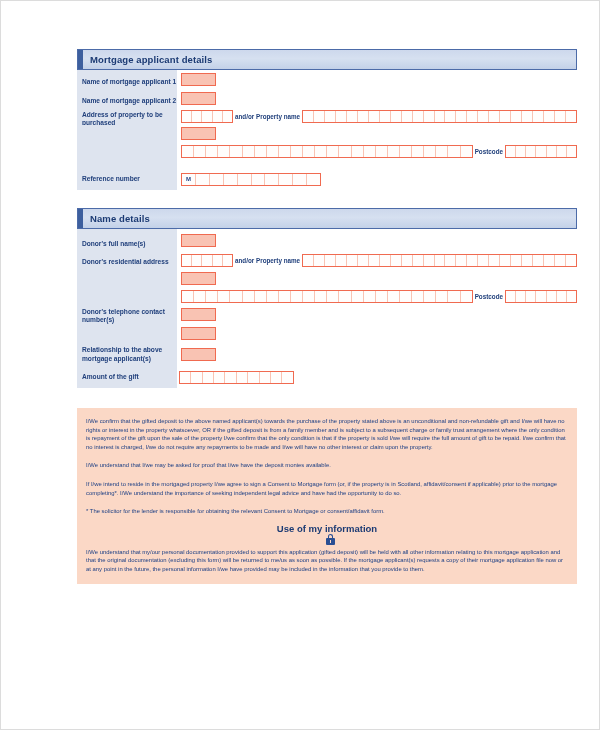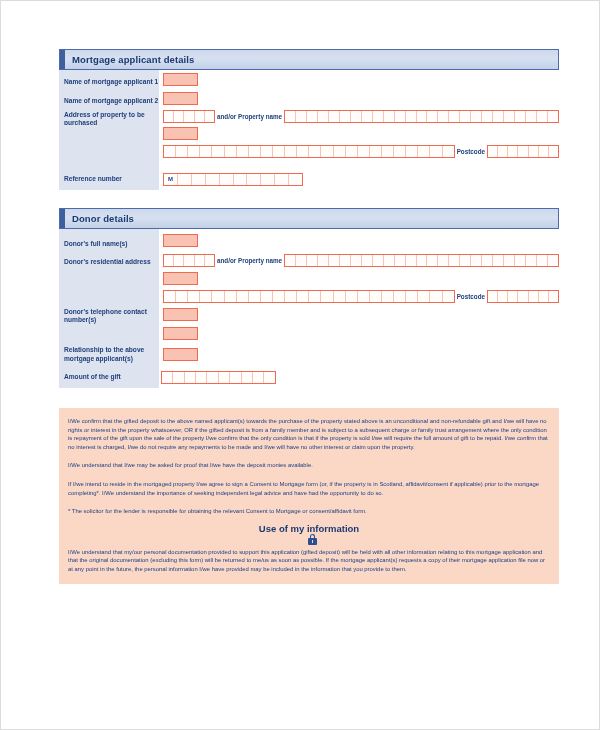--- a/index.html
+++ b/index.html
@@ -11,21 +11,21 @@
   }
   .page{
     position:relative;
     width:600px;height:730px;
     box-sizing:border-box;
     border:1px solid #dcdcdc;
     background:#fff;
   }
   .sheet{
     position:absolute;
-    left:50px; top:48px;
+    left:68px; top:48px;
     width:500px;
     padding-left:8px;
   }
 
   
   .sec-head{
     position:relative;
     height:21px;
     margin-bottom:0px;
     background:linear-gradient(to bottom,#cdd8ec 0%,#d6e0f0 45%,#c3d1e8 100%);
@@ -412,21 +412,21 @@
               <div class="cell"></div>
             </div>
         </div>
       </div>
     </div>
 
     <div class="gap" style="height:18px;"></div>
 
     <div class="sec-head">
       <div class="accent"></div>
-      <div class="sec-title">Donor details</div>
+      <div class="sec-title">Name details</div>
     </div>
 
     <div class="block">
 
       <div class="row" style="height:22px;">
         <div class="lbl">Donor's full name(s)</div>
         <div class="fields">
           <div class="comb full-comb">
               <div class="cell"></div>
               <div class="cell"></div>

